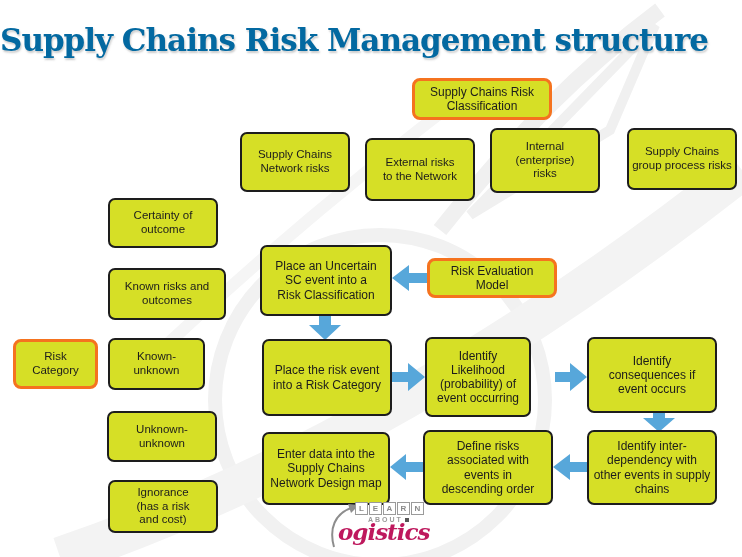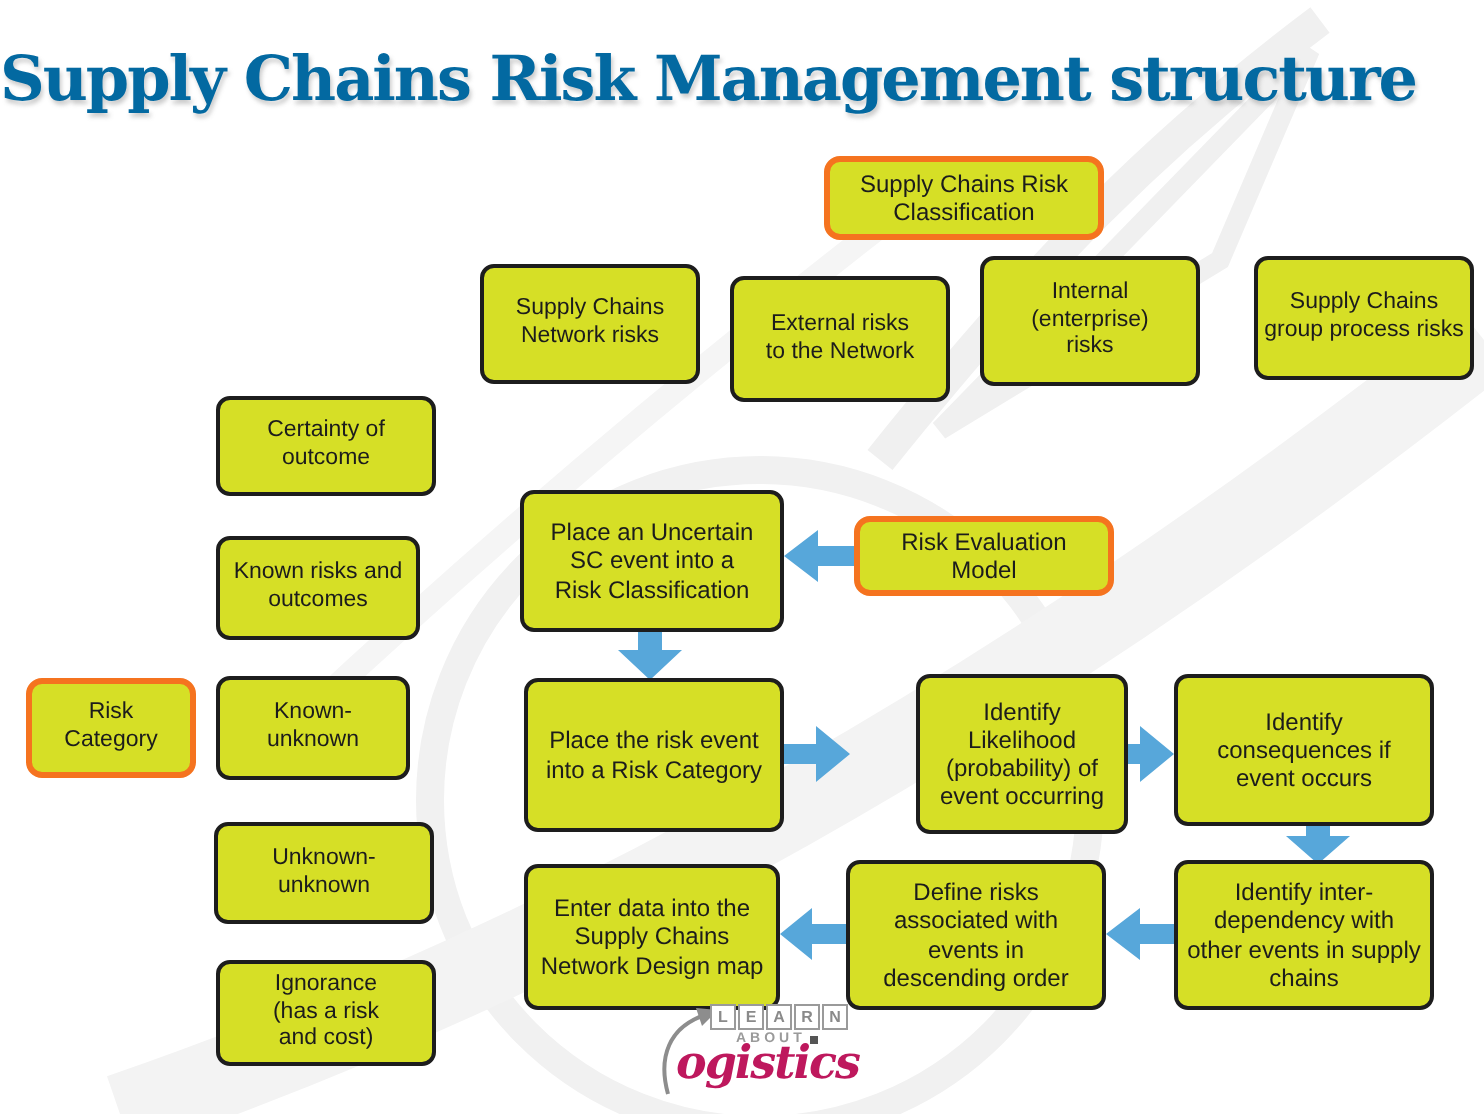--- a/index.html
+++ b/index.html
@@ -56,30 +56,30 @@
 
   <div class="title">Supply Chains Risk Management structure</div>
 
   <div class="node orange" style="left:412px;top:78px;width:140px;height:42px;font-size:12px;">Supply Chains Risk Classification</div>
   <div class="node" style="left:240px;top:132px;width:110px;height:60px;">Supply Chains Network risks</div>
   <div class="node" style="left:365px;top:138px;width:110px;height:63px;padding:2px 14px;">External risks to the Network</div>
   <div class="node" style="left:490px;top:128px;width:110px;height:65px;padding:2px 12px;">Internal (enterprise) risks</div>
   <div class="node" style="left:615px;top:128px;width:110px;height:62px;margin-left:12px;">Supply Chains group process risks</div>
 
   <div class="node" style="left:108px;top:198px;width:110px;height:50px;padding:2px 16px;">Certainty of outcome</div>
-  <div class="node" style="left:108px;top:268px;width:102px;height:52px;">Known risks and outcomes</div>
+  <div class="node" style="left:108px;top:268px;width:118px;height:52px;">Known risks and outcomes</div>
   <div class="node orange" style="left:13px;top:339px;width:85px;height:50px;padding:2px 14px;">Risk Category</div>
   <div class="node" style="left:108px;top:338px;width:97px;height:52px;padding:2px 20px;">Known-unknown</div>
   <div class="node" style="left:107px;top:411px;width:110px;height:51px;padding:2px 16px;">Unknown-unknown</div>
   <div class="node" style="left:108px;top:480px;width:110px;height:53px;padding:2px 18px;">Ignorance (has a risk and cost)</div>
 
   <div class="node" style="left:260px;top:245px;width:132px;height:71px;font-size:12px;padding:2px 10px;">Place an Uncertain SC event into a Risk Classification</div>
   <div class="node orange" style="left:427px;top:258px;width:130px;height:40px;font-size:12px;">Risk Evaluation Model</div>
   <div class="node" style="left:262px;top:339px;width:130px;height:77px;font-size:12px;padding:2px 8px;">Place the risk event into a Risk Category</div>
-  <div class="node" style="left:425px;top:337px;width:106px;height:80px;font-size:12px;margin-left:33px;">Identify Likelihood (probability) of event occurring</div>
+  <div class="node" style="left:425px;top:337px;width:106px;height:80px;font-size:12px;">Identify Likelihood (probability) of event occurring</div>
   <div class="node" style="left:587px;top:337px;width:130px;height:76px;font-size:12px;padding:2px 8px;">Identify consequences if event occurs</div>
   <div class="node" style="left:587px;top:430px;width:130px;height:75px;font-size:12px;">Identify inter-dependency with other events in supply chains</div>
   <div class="node" style="left:423px;top:430px;width:130px;height:75px;font-size:12px;padding:2px 10px;">Define risks associated with events in descending order</div>
   <div class="node" style="left:262px;top:432px;width:128px;height:73px;font-size:12px;">Enter data into the Supply Chains Network Design map</div>
 
   <svg class="arrow" style="left:392px;top:263px;" width="35" height="30" viewBox="0 0 35 30">
     <polygon points="35,10 17,10 17,2 0,15 17,28 17,20 35,20"></polygon>
     </svg>
   <svg class="arrow" style="left:306px;top:316px;" width="38" height="24" viewBox="0 0 38 24">
     <polygon points="13,0 13,9 3,9 19,24 35,9 25,9 25,0"></polygon>

